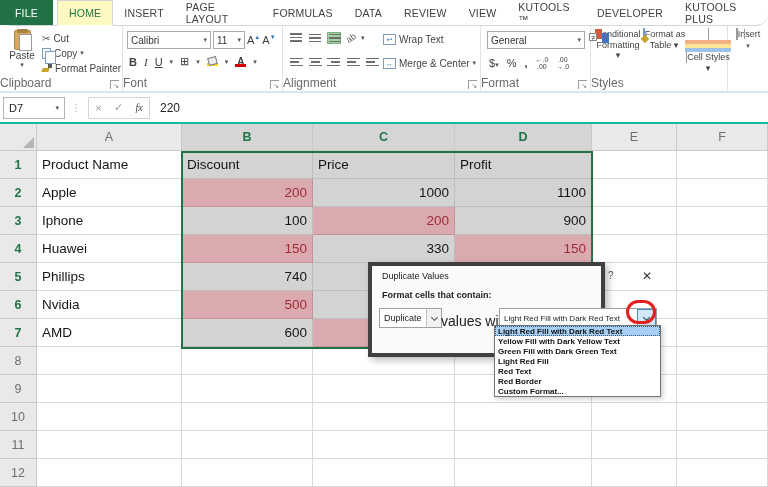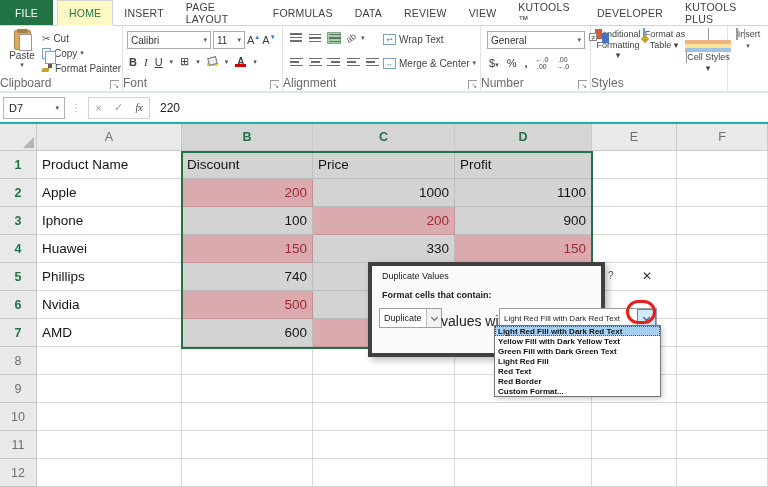--- a/index.html
+++ b/index.html
@@ -1,21 +1,21 @@
 <!DOCTYPE html>
 <html><head>
 <meta charset="utf-8">
 <style>
   * { margin:0; padding:0; box-sizing:border-box; }
   html,body { width:768px; height:487px; overflow:hidden; }
   body { font-family:"Liberation Sans", sans-serif; background:#fff; }
   .app { position:relative; width:768px; height:487px; background:#fff; overflow:hidden; }
 
   
-  .tabbar { height:26px; display:flex; align-items:stretch; background:#fff; border-bottom:1px solid #d4d4d4; }
+  .tabbar { height:26px; display:flex; align-items:stretch; background:#fff; border-bottom:1px solid #d4d4d4;border-radius:12px; }
   .tab { display:flex; align-items:center; padding:0 11px; font-size:10.5px; color:#3f3f3f; letter-spacing:.2px; cursor:default; }
   .tab.file { background:#217346; color:#fff; padding:0 15px; margin-right:4px; }
   .tab.active { background:#fef9c3; color:#217346; border:1px solid #d4d4d4; border-bottom:1px solid #fff; margin-bottom:-1px; }
 
   
   .ribbon { position:relative; height:67px; background:#fff; border-bottom:2px solid #dce6f0; display:flex; }
   .rgroup { position:relative; border-right:1px solid #e2e2e2; height:100%; }
   .grp-label { position:absolute; bottom:1px; left:0; right:0; text-align:left; font-size:12px; color:#6b6b6b; }
   .launcher { position:absolute; bottom:2px; right:3px; width:9px; height:9px; border-left:1px solid #9a9a9a; border-top:1px solid #9a9a9a; font-size:7px; color:#777; line-height:9px; text-align:right; }
   .dd { font-size:7px; color:#555; }
@@ -286,21 +286,21 @@
           <span>General</span>
           <span class="dd">▾</span>
         </div>
       <div class="numrow">
         <span><span>$</span><span class="dd">▾</span></span>
         <span>%</span>
         <span class="bb">,</span>
         <span class="decs">←.0<br>.00</span>
         <span class="decs">.00<br>→.0</span>
       </div>
-      <div class="grp-label">Number</div>
+      <div class="grp-label">Format</div>
       <div class="launcher">↘</div>
     </div>
 
     <div class="rgroup g-styles">
       <div class="bigbtn" style="left:4px;">
         <span class="cf-ic"><i class="cf-a"></i><i class="cf-b"></i><i class="cf-n">≠</i></span>
         <span>Conditional Formatting ▾</span>
       </div>
       <div class="bigbtn" style="left:50px;">
         <span class="tbl-ic"></span>

